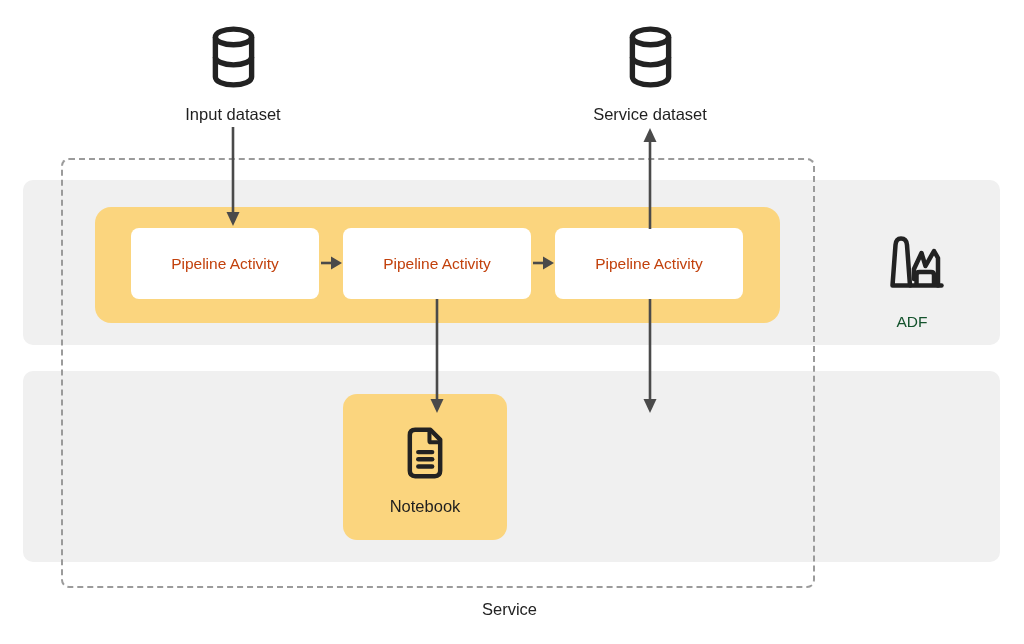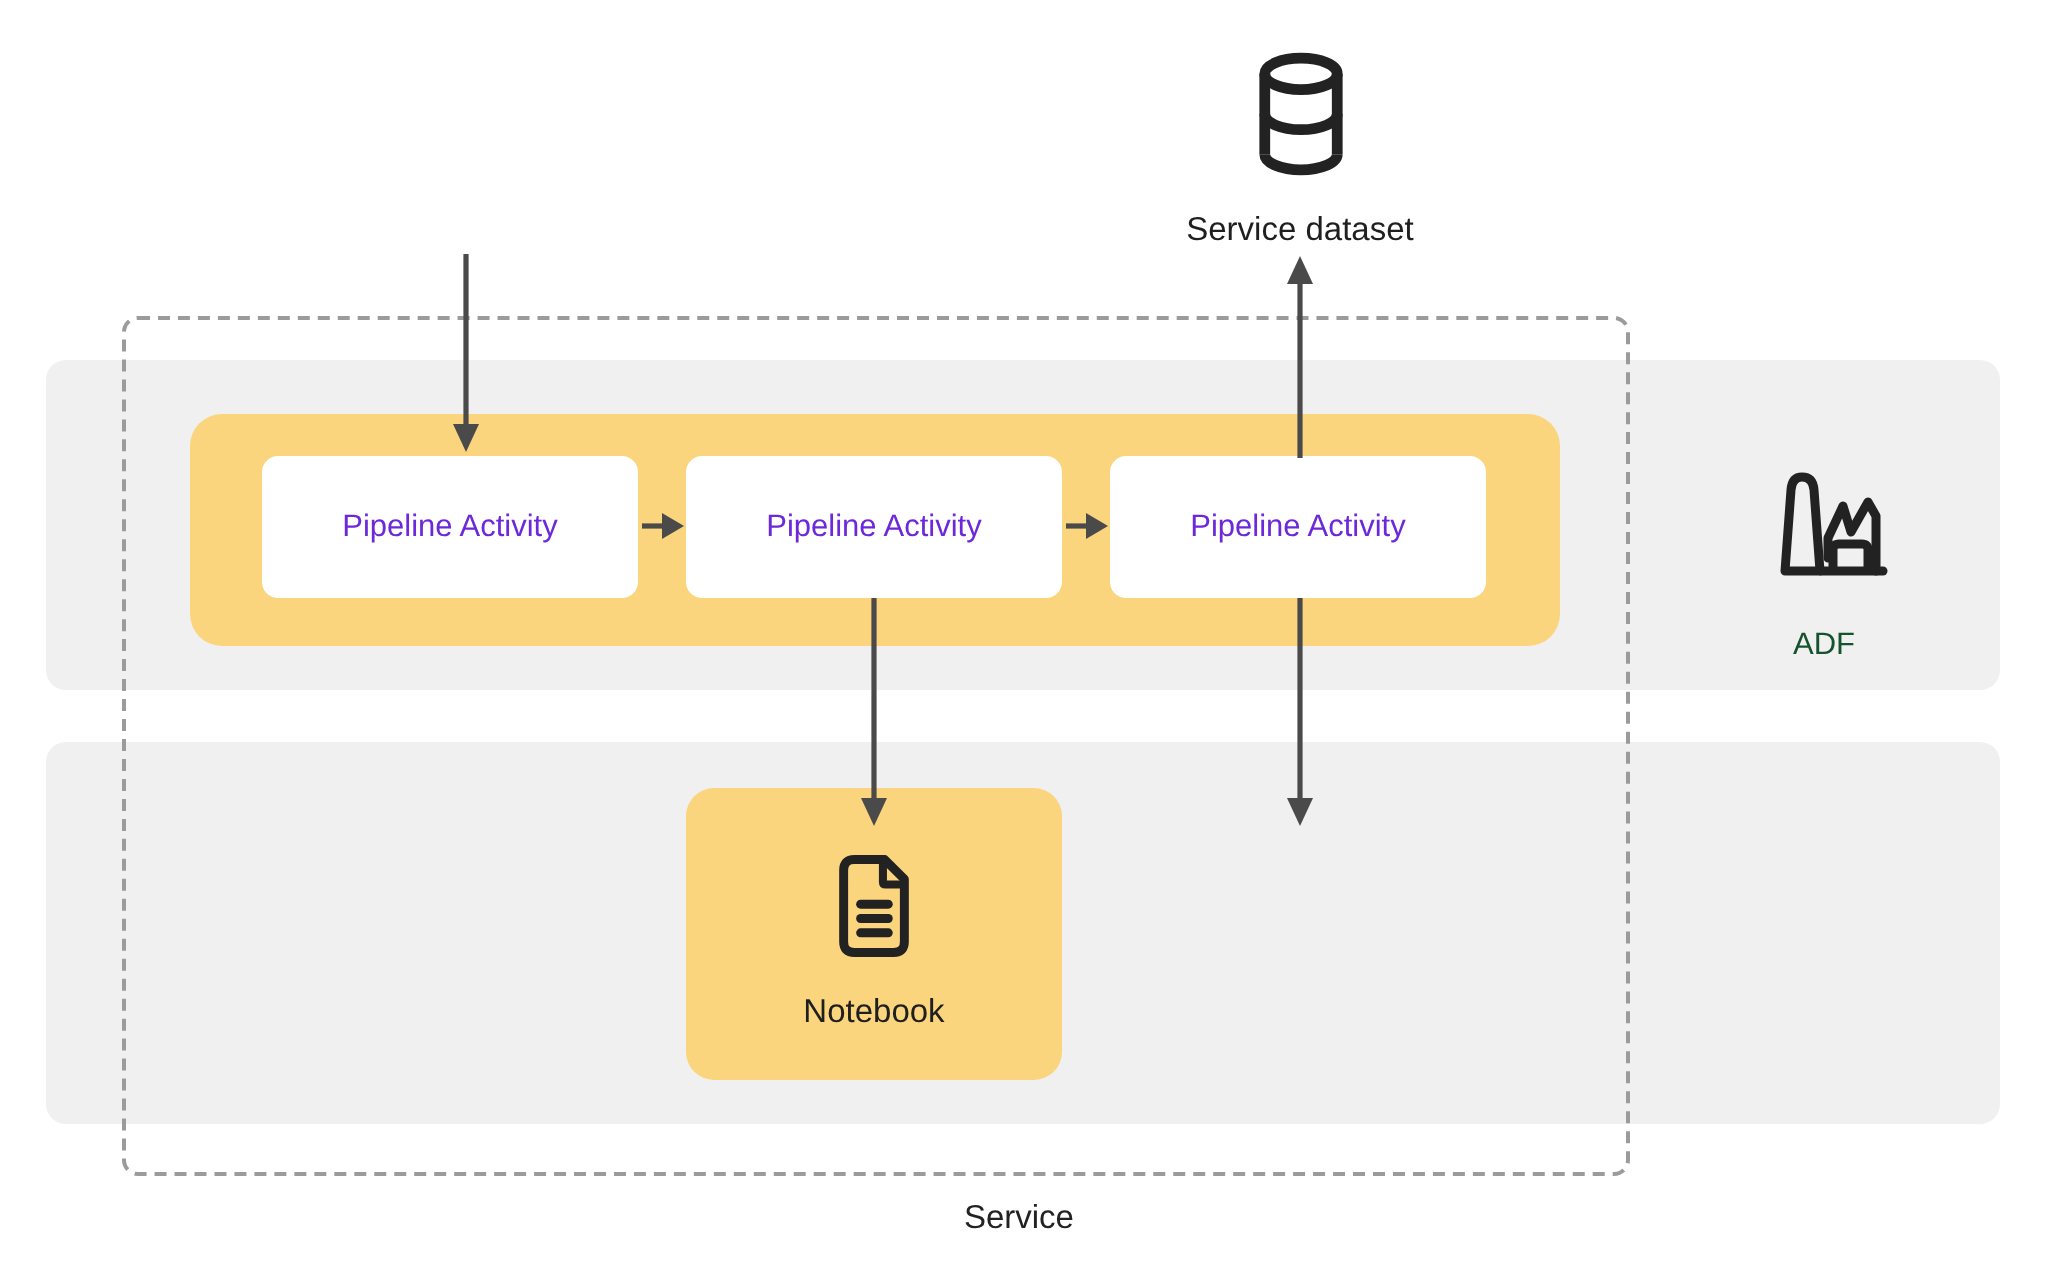--- a/index.html
+++ b/index.html
@@ -49,30 +49,30 @@
     position: absolute;
     top: 228px;
     width: 188px;
     height: 71px;
     background: #ffffff;
     border-radius: 8px;
     display: flex;
     align-items: center;
     justify-content: center;
     font-size: 15.5px;
-    color: #6d28d9;
+    color: #c2410c;
   }
   .activity-1 { left: 131px; }
   .activity-2 { left: 343px; }
   .activity-3 { left: 555px; }
 
   .node-box {
     position: absolute;
     top: 394px;
-    width: 188px;
+    width: 164px;
     height: 146px;
     background: #fbd57e;
     border-radius: 14px;
     display: flex;
     flex-direction: column;
     align-items: center;
     justify-content: flex-start;
   }
   .node-notebook { left: 343px; }
   .node-sparc { left: 555px; }
@@ -134,20 +134,32 @@
   <div class="activity-box activity-1">
     <span>Pipeline Activity</span>
   </div>
   <div class="activity-box activity-2">
     <span>Pipeline Activity</span>
   </div>
   <div class="activity-box activity-3">
     <span>Pipeline Activity</span>
   </div>
 
+  <div class="dataset dataset-input">
+    <span>
+      <svg width="47" height="63" viewBox="0 0 48 64" fill="none">
+        <ellipse cx="24" cy="11" rx="18.5" ry="8" stroke="#222222" stroke-width="5.5"></ellipse>
+        <path d="M5.5 11 V52" stroke="#222222" stroke-width="5.5"></path>
+        <path d="M42.5 11 V52" stroke="#222222" stroke-width="5.5"></path>
+        <path d="M5.5 31.5 A18.5 8 0 0 0 42.5 31.5" stroke="#222222" stroke-width="5.5"></path>
+        <path d="M5.5 52 A18.5 8 0 0 0 42.5 52" stroke="#222222" stroke-width="5.5"></path>
+      </svg>
+    </span>
+    <span class="ds-label">Input dataset</span>
+  </div>
 
   <div class="dataset dataset-output">
     <span>
       <svg width="47" height="63" viewBox="0 0 48 64" fill="none">
         <ellipse cx="24" cy="11" rx="18.5" ry="8" stroke="#222222" stroke-width="5.5"></ellipse>
         <path d="M5.5 11 V52" stroke="#222222" stroke-width="5.5"></path>
         <path d="M42.5 11 V52" stroke="#222222" stroke-width="5.5"></path>
         <path d="M5.5 31.5 A18.5 8 0 0 0 42.5 31.5" stroke="#222222" stroke-width="5.5"></path>
         <path d="M5.5 52 A18.5 8 0 0 0 42.5 52" stroke="#222222" stroke-width="5.5"></path>
       </svg>

